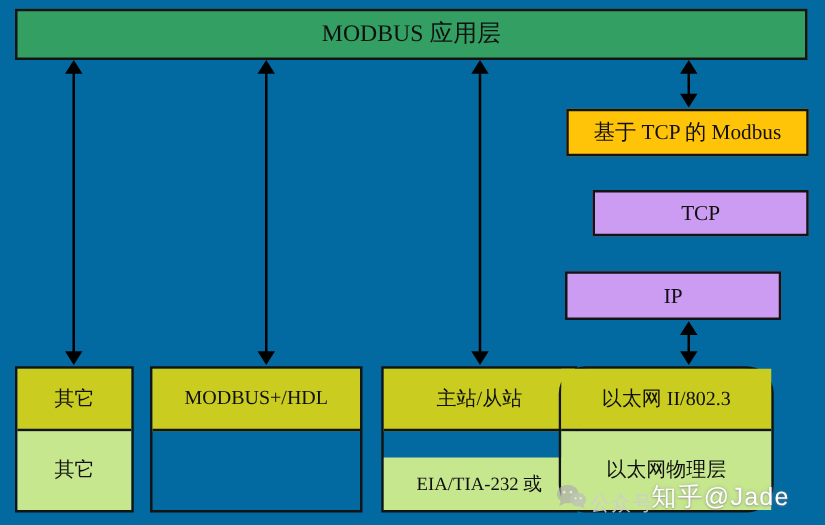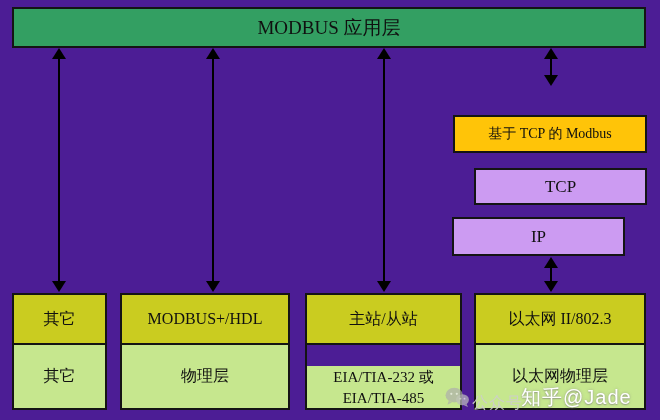--- a/index.html
+++ b/index.html
@@ -1,47 +1,47 @@
 <!DOCTYPE html>
 <html><head>
 <meta charset="utf-8">
 <style>
   html,body{margin:0;padding:0;background:#fff;}
   .stage{
-    position:relative;width:660px;height:420px;background:#4c1d95;
+    position:relative;width:660px;height:420px;background:#0369a1;
     font-family:"Liberation Serif","DejaVu Serif",serif;color:#101010;
     overflow:hidden;
   }
   .box{
     position:absolute;box-sizing:border-box;border:2px solid #141414;
     display:flex;align-items:center;justify-content:center;
     text-align:center;line-height:1.15;
   }
   .appbar{left:12px;top:7px;width:634px;height:41px;font-size:19px;}
-  .goldbox{left:453px;top:87px;width:194px;height:38px;font-size:14px;margin-top:28px;}
-  .tcpbox{left:474px;top:168px;width:173px;height:37px;font-size:17px;}
+  .goldbox{left:453px;top:87px;width:194px;height:38px;font-size:17px;}
+  .tcpbox{left:474px;top:152px;width:173px;height:37px;font-size:17px;}
   .ipbox{left:452px;top:217px;width:173px;height:39px;font-size:17px;}
 
   .col{
     position:absolute;top:293px;height:117px;box-sizing:border-box;
     border:2px solid #141414;display:flex;flex-direction:column;
   }
   .col .proto{
     height:50px;flex:0 0 50px;display:flex;align-items:center;justify-content:center;
     border-bottom:2px solid #141414;font-size:16px;box-sizing:border-box;
   }
   .col .phys{
     flex:1;display:flex;flex-direction:column;align-items:center;justify-content:center;
     font-size:16px;gap:3px;
   }
   .col1{left:12px;width:95px;justify-content:space-between;}
   .col2{left:120px;width:170px;}
   .col3{left:305px;width:157px;gap:21px;}
   .col3 .phys{font-size:15px;}
-  .col4{left:474px;width:172px;}
+  .col4{left:447px;width:172px;border-radius:22px;}
 
   
   .arrow{position:absolute;width:16px;}
   .arrow .shaft{
     position:absolute;left:50%;margin-left:-1px;top:9px;bottom:9px;width:2px;background:#000;
   }
   .arrow .head-up{
     position:absolute;top:0;left:50%;margin-left:-7px;width:0;height:0;
     border-left:7px solid transparent;border-right:7px solid transparent;border-bottom:11px solid #000;
   }
@@ -124,32 +124,28 @@
     </div>
     <div class="phys" style="background-color: rgb(198, 231, 142);">
       <span>其它</span>
     </div>
   </div>
 
   <div class="col col2">
     <div class="proto" style="background-color: rgb(202, 204, 32);">
       <span>MODBUS+/HDL</span>
     </div>
-    <div class="phys" style="background-color: rgb(198, 231, 142);">
-      <span>物理层</span>
-    </div>
   </div>
 
   <div class="col col3">
     <div class="proto" style="background-color: rgb(202, 204, 32);">
       <span>主站/从站</span>
     </div>
     <div class="phys" style="background-color: rgb(198, 231, 142); text-align: right;">
       <span>EIA/TIA-232 或</span>
-      <span>EIA/TIA-485</span>
     </div>
   </div>
 
   <div class="col col4">
     <div class="proto" style="background-color: rgb(202, 204, 32);">
       <span>以太网 II/802.3</span>
     </div>
     <div class="phys" style="background-color: rgb(198, 231, 142);">
       <span>以太网物理层</span>
     </div>

